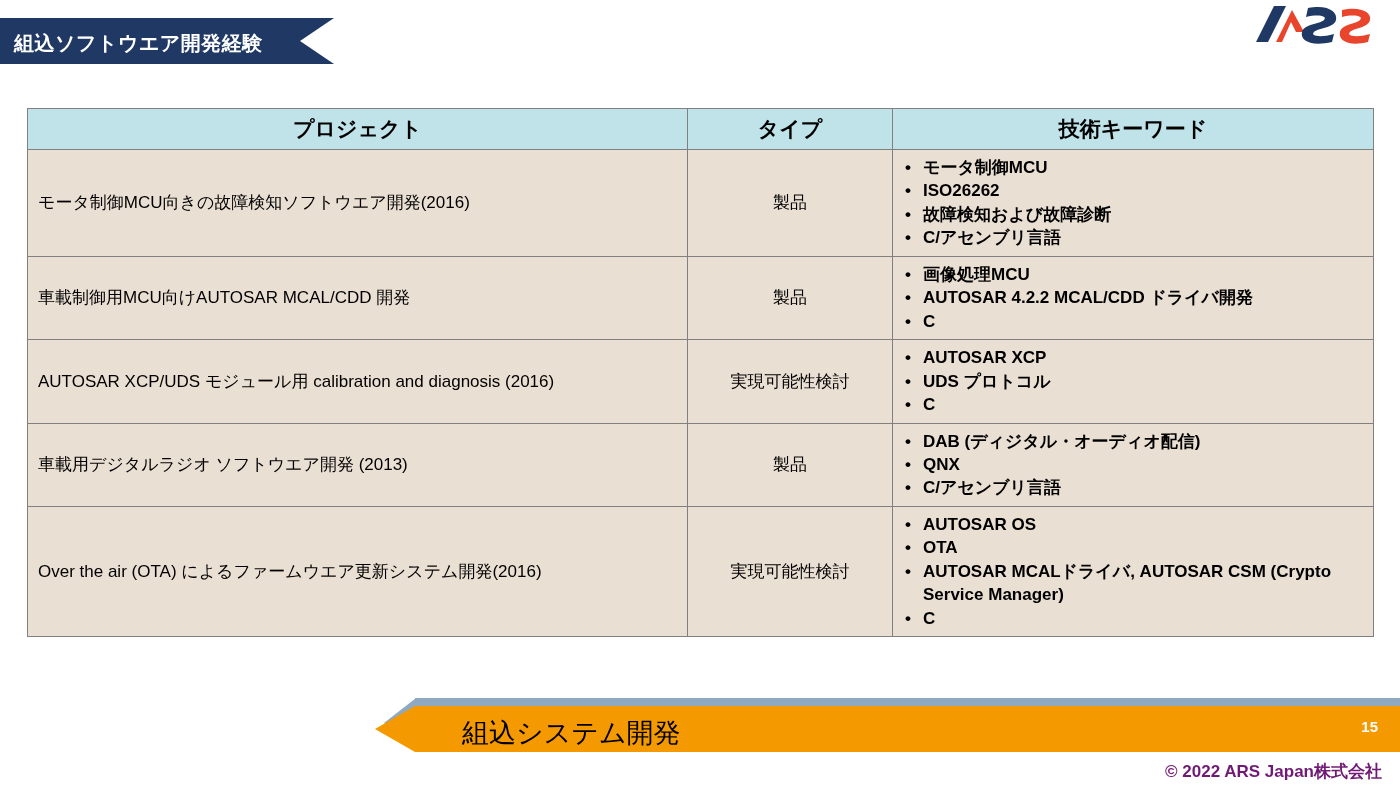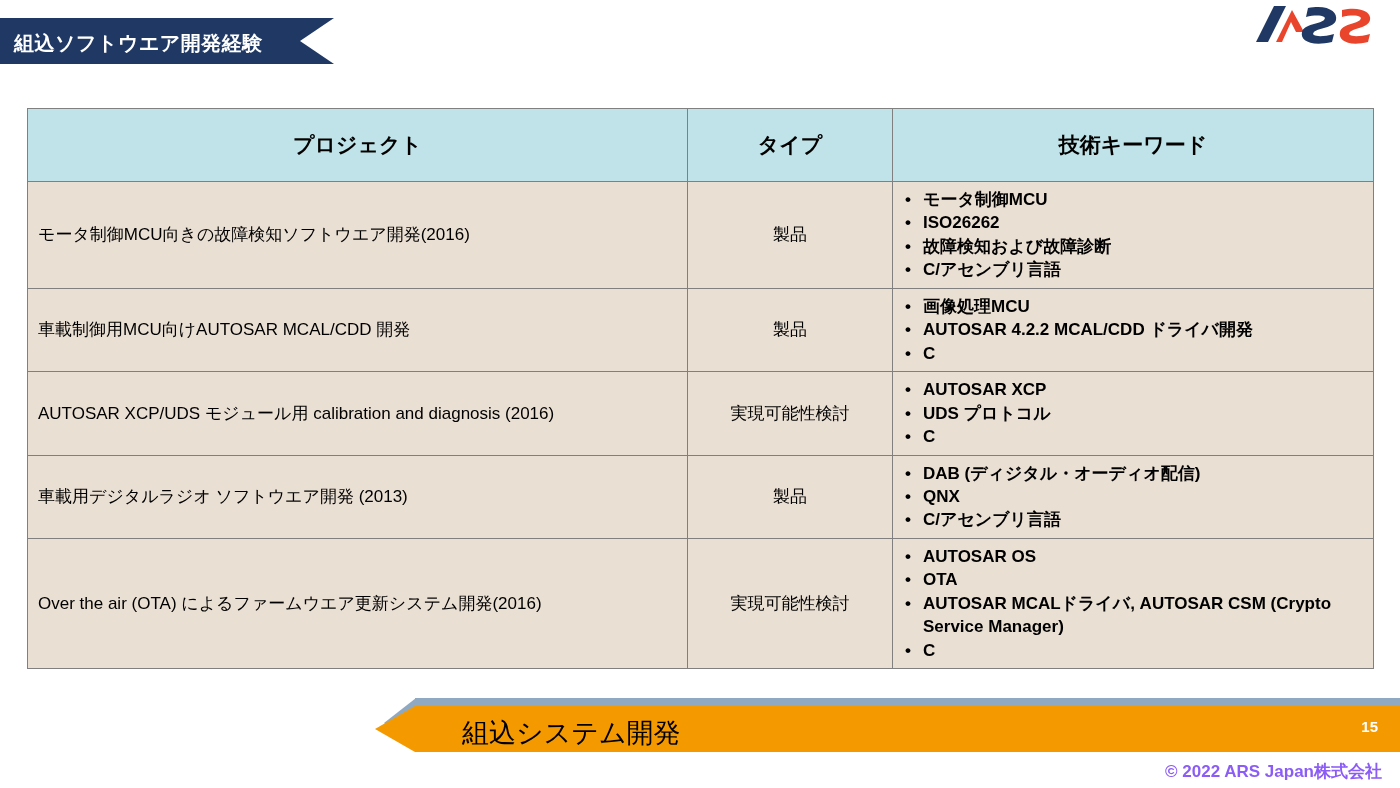--- a/index.html
+++ b/index.html
@@ -73,21 +73,21 @@
     padding: 6px 10px;
     font-size: 17px;
     color: #000000;
   }
   table.main thead th {
     background: #bfe3e8;
     text-align: center;
     font-weight: bold;
     font-size: 21px;
     height: 24px;
-    padding: 22px 4px;
+    padding: 6px 4px;
   }
   table.main tbody td {
     background: #eadfd3;
   }
   td.col-proj {
     text-align: left;
     margin-left: 36px;
   }
   td.col-type {
     text-align: center;
@@ -166,21 +166,21 @@
     font-size: 15px;
     font-weight: bold;
     color: #ffffff;
   }
   .copyright {
     position: absolute;
     right: 18px;
     top: 760px;
     font-size: 17px;
     font-weight: bold;
-    color: #8b5cf6;
+    color: #701a75;
     white-space: nowrap;
   }
 </style>
 </head>
 <body>
 
 <div class="header-band"></div>
 <div class="header-band-arrow"></div>
 <div class="header-title">組込ソフトウエア開発経験</div>
 

